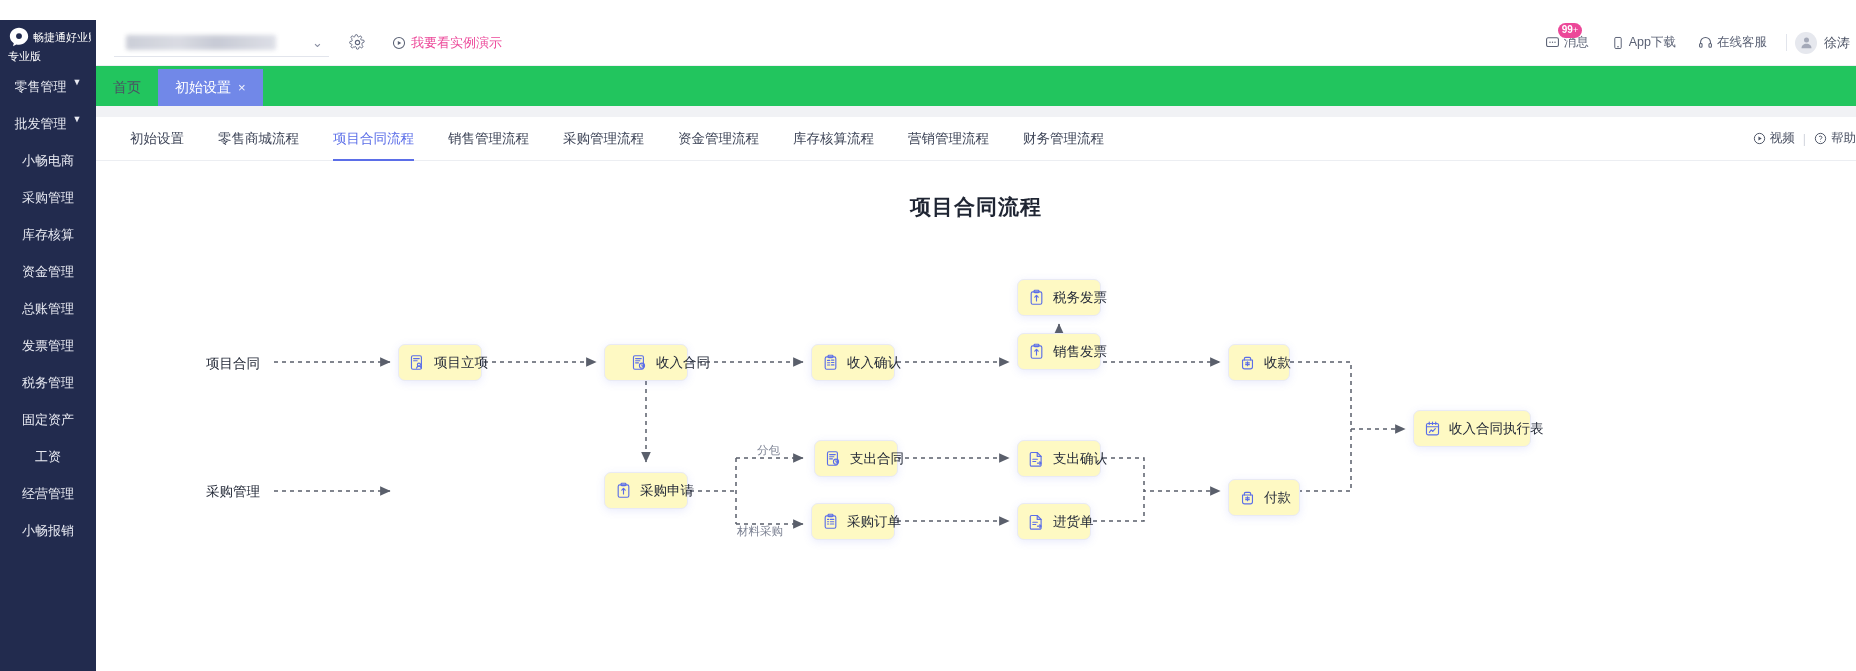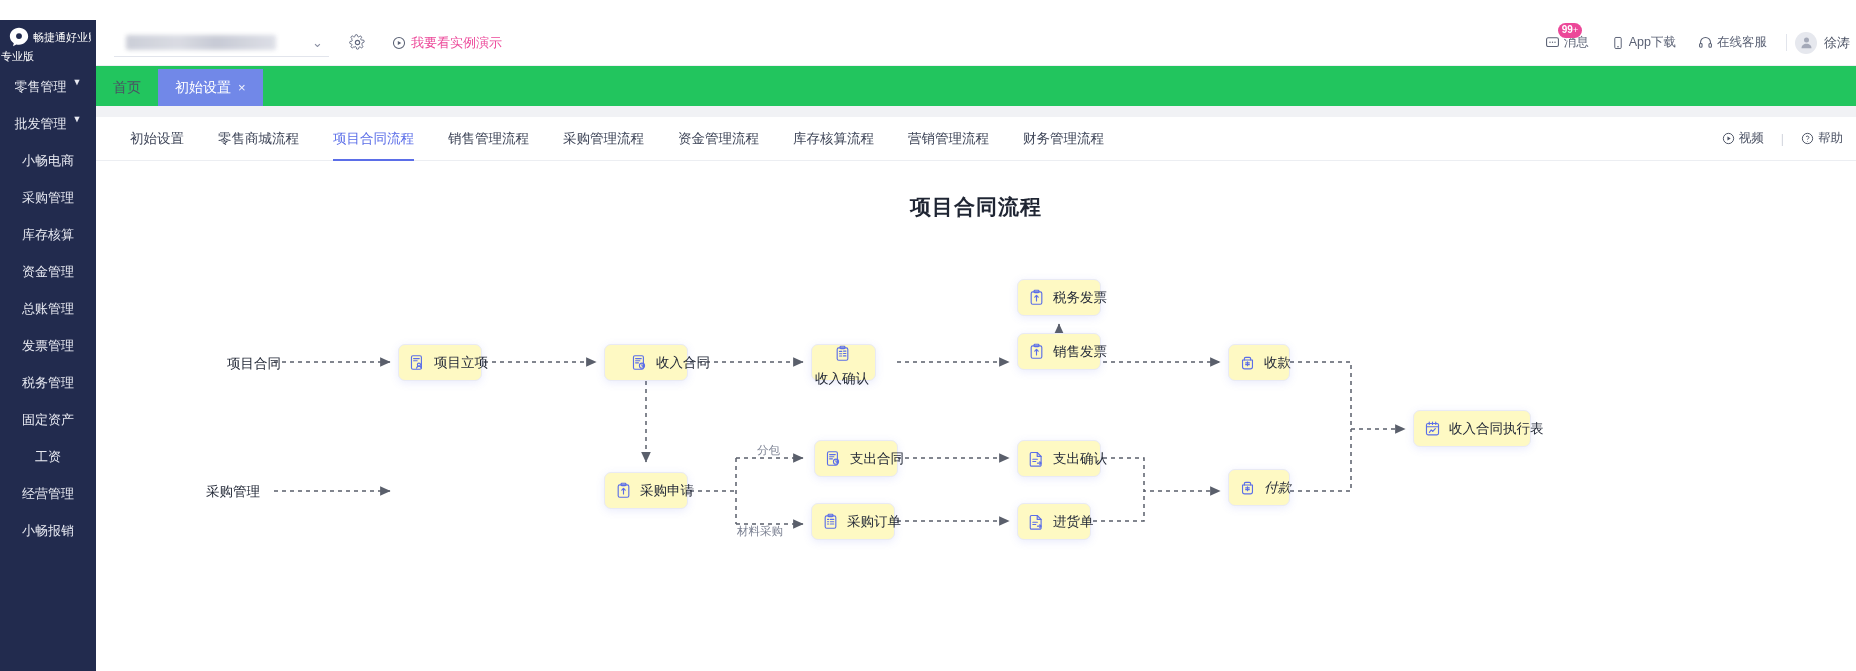--- a/index.html
+++ b/index.html
@@ -22,21 +22,21 @@
   .brand {
     position:relative; height:58px; padding-top:6px;
     display:flex; flex-direction:column; align-items:flex-start;
   }
   .brand-row { display:flex; align-items:center; gap:3px; padding-left:8px; }
   .brand-logo { width:22px; height:22px; flex:0 0 auto; }
   .brand-name {
     font-size:11px; color:#ffffff; letter-spacing:0px; white-space:nowrap;
     overflow:hidden; width:58px;
   }
-  .brand-sub { font-size:11px; color:#ffffff; padding-left:1px; margin-top:1px; }
+  .brand-sub { font-size:11px; color:#ffffff; padding-left:8px; margin-top:1px; }
 
   .side-item {
     height:37px; display:flex; align-items:flex-start; justify-content:center;
     color:#e8eaf2; font-size:13px; cursor:pointer; position:relative;
   }
   .side-item .caret {
     margin-left:6px; font-size:9px; color:#e8eaf2; line-height:1;
   }
 
   
@@ -109,22 +109,22 @@
     font-size:13.5px; color:#3d4457; padding:0 0 0 0; margin-right:34px;
     cursor:pointer; position:relative; height:44px; display:flex; align-items:center;
   }
   .subtab:first-child { margin-left:34px; }
   .subtab.active { color:#5b6ee8; }
   .subtab.active::after {
     content:""; position:absolute; left:0; right:0; bottom:0;
     height:2px; background:#5b6ee8;
   }
   .subtabs-right {
-    margin-left:auto; display:flex; align-items:center; gap:14px;
-    font-size:12.5px; color:#4a5163; padding-right:13px;
+    margin-left:auto; display:flex; align-items:center; gap:5px;
+    font-size:12.5px; color:#4a5163; padding-right:0px;
   }
   .srl { display:flex; align-items:center; gap:4px; cursor:pointer; }
   .srl-sep { color:#d3d6de; margin:0 3px; }
 
   
   .canvas { position:absolute; left:96px; top:161px; width:1760px; height:510px; background:#fff; }
   .flow-title {
     position:absolute; left:0; right:0; top:32px; text-align:center;
     font-size:21px; color:#1f2533; font-weight:bold; letter-spacing:1px;
   }
@@ -343,21 +343,21 @@
         <path d="M801,360 L913,360" marker-end="url(#ah)"></path>
 
         <path d="M1007,297 L1048,297 L1048,330 L1124,330" marker-end="url(#ah)"></path>
         <path d="M997,360 L1048,360 L1048,330"></path>
 
         <path d="M1194,330 L1255,330 L1255,268"></path>
       </g>
     </svg>
 
     <div id="swim-host">
-        <div class="swim-label" style="left: 110px; top: 194px; margin-left: 21px;">项目合同</div>
+        <div class="swim-label" style="left: 110px; top: 194px;">项目合同</div>
         <div class="swim-label" style="left: 110px; top: 322px;">采购管理</div>
       </div>
     <div id="edge-label-host">
         <div class="edge-label" style="left: 661px; top: 282px;">分包</div>
         <div class="edge-label" style="left: 641px; top: 363px;">材料采购</div>
       </div>
     <div id="node-host">
         <div class="node" style="left: 302px; top: 183px; width: 84px;">
           <svg class="nic" viewBox="0 0 24 24" fill="none" stroke="#5b6ee8" stroke-width="1.6" stroke-linecap="round" stroke-linejoin="round">
             <rect x="3.5" y="2.5" width="14" height="19" rx="2"></rect>
@@ -369,21 +369,21 @@
         </div>
         <div class="node" style="left: 508px; top: 183px; width: 84px; padding-left: 26px;">
           <svg class="nic" viewBox="0 0 24 24" fill="none" stroke="#5b6ee8" stroke-width="1.6" stroke-linecap="round" stroke-linejoin="round">
             <rect x="3.5" y="2.5" width="14" height="19" rx="2"></rect>
             <path d="M6.5 6.5h8M6.5 9.5h6M6.5 12.5h4"></path>
             <circle cx="15.5" cy="16.5" r="3.6"></circle>
             <path d="M15.5 14.8v1.7l1.2.9"></path>
           </svg>
           <span>收入合同</span>
         </div>
-        <div class="node" style="left: 715px; top: 183px; width: 65px; flex-direction: column;">
+        <div class="node" style="left: 715px; top: 183px; width: 84px;">
           <svg class="nic" viewBox="0 0 24 24" fill="none" stroke="#5b6ee8" stroke-width="1.6" stroke-linecap="round" stroke-linejoin="round">
             <rect x="4.5" y="4" width="15" height="17.5" rx="2.2"></rect>
             <rect x="8.5" y="1.8" width="7" height="3.4" rx="1.2"></rect>
             <path d="M7.8 9h3.2M7.8 12.3h3.2M7.8 15.6h3.2"></path>
             <path d="M13.4 8.6h3.4M13.4 12h3.4M13.4 15.4h3.4"></path>
           </svg>
           <span>收入确认</span>
         </div>
         <div class="node" style="left: 921px; top: 118px; width: 84px;">
           <svg class="nic" viewBox="0 0 24 24" fill="none" stroke="#5b6ee8" stroke-width="1.6" stroke-linecap="round" stroke-linejoin="round">
@@ -440,21 +440,21 @@
         </div>
         <div class="node" style="left: 921px; top: 279px; width: 84px;">
           <svg class="nic" viewBox="0 0 24 24" fill="none" stroke="#5b6ee8" stroke-width="1.6" stroke-linecap="round" stroke-linejoin="round">
             <path d="M5 3.5h8l5.5 5.5v12a1.8 1.8 0 01-1.8 1.8H5A1.8 1.8 0 013.2 21V5.3A1.8 1.8 0 015 3.5z"></path>
             <path d="M13 3.6V9h5.4"></path>
             <path d="M6.8 13h6.4M6.8 16.2h4.2"></path>
             <path d="M13.4 18.6h5M16.6 16.6l2 2-2 2"></path>
           </svg>
           <span>支出确认</span>
         </div>
-        <div class="node" style="left: 1132px; top: 308px; width: 62px; font-style: italic;">
+        <div class="node" style="left: 1132px; top: 318px; width: 72px;">
           <svg class="nic" viewBox="0 0 24 24" fill="none" stroke="#5b6ee8" stroke-width="1.6" stroke-linecap="round" stroke-linejoin="round">
             <path d="M5 8.5h14v9.5a3 3 0 01-3 3H8a3 3 0 01-3-3z"></path>
             <path d="M7.5 8.5V6.8a2 2 0 012-2h5a2 2 0 012 2v1.7"></path>
             <path d="M9.4 12.6h5.2M9.4 15h5.2M12 11v5.5"></path>
           </svg>
           <span>付款</span>
         </div>
         <div class="node" style="left: 715px; top: 342px; width: 84px;">
           <svg class="nic" viewBox="0 0 24 24" fill="none" stroke="#5b6ee8" stroke-width="1.6" stroke-linecap="round" stroke-linejoin="round">
             <rect x="4.5" y="4" width="15" height="17.5" rx="2.2"></rect>

